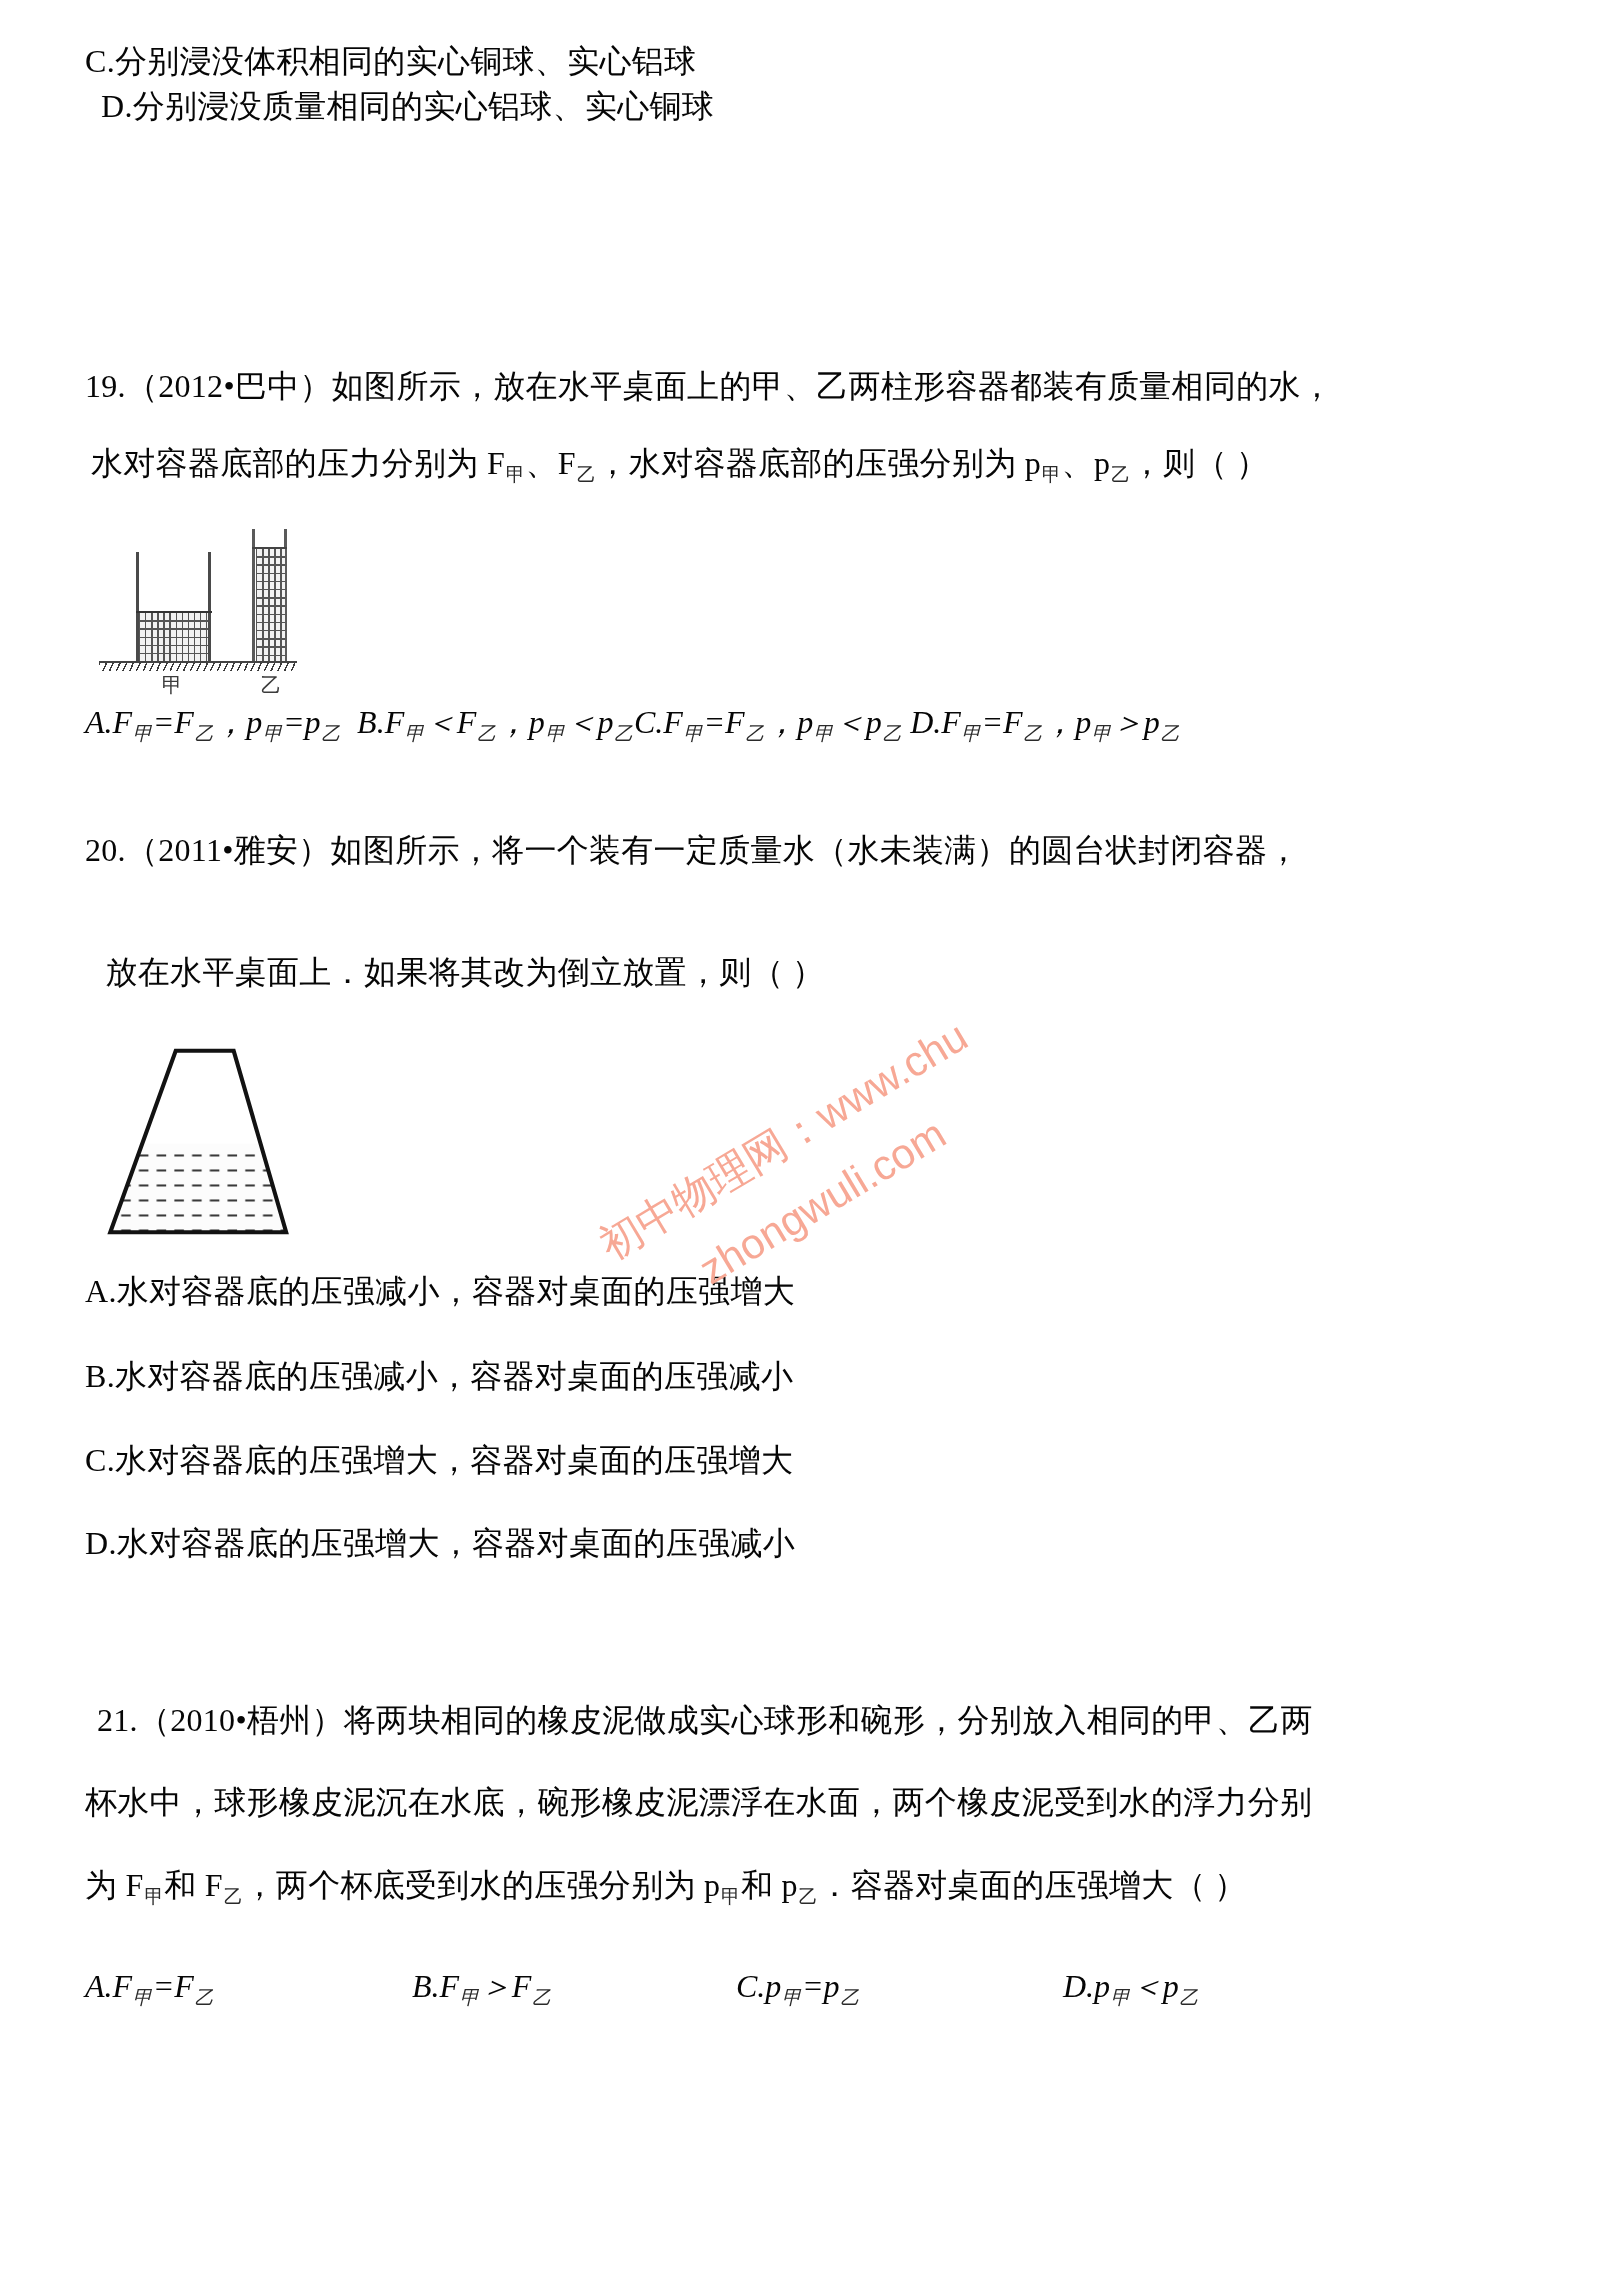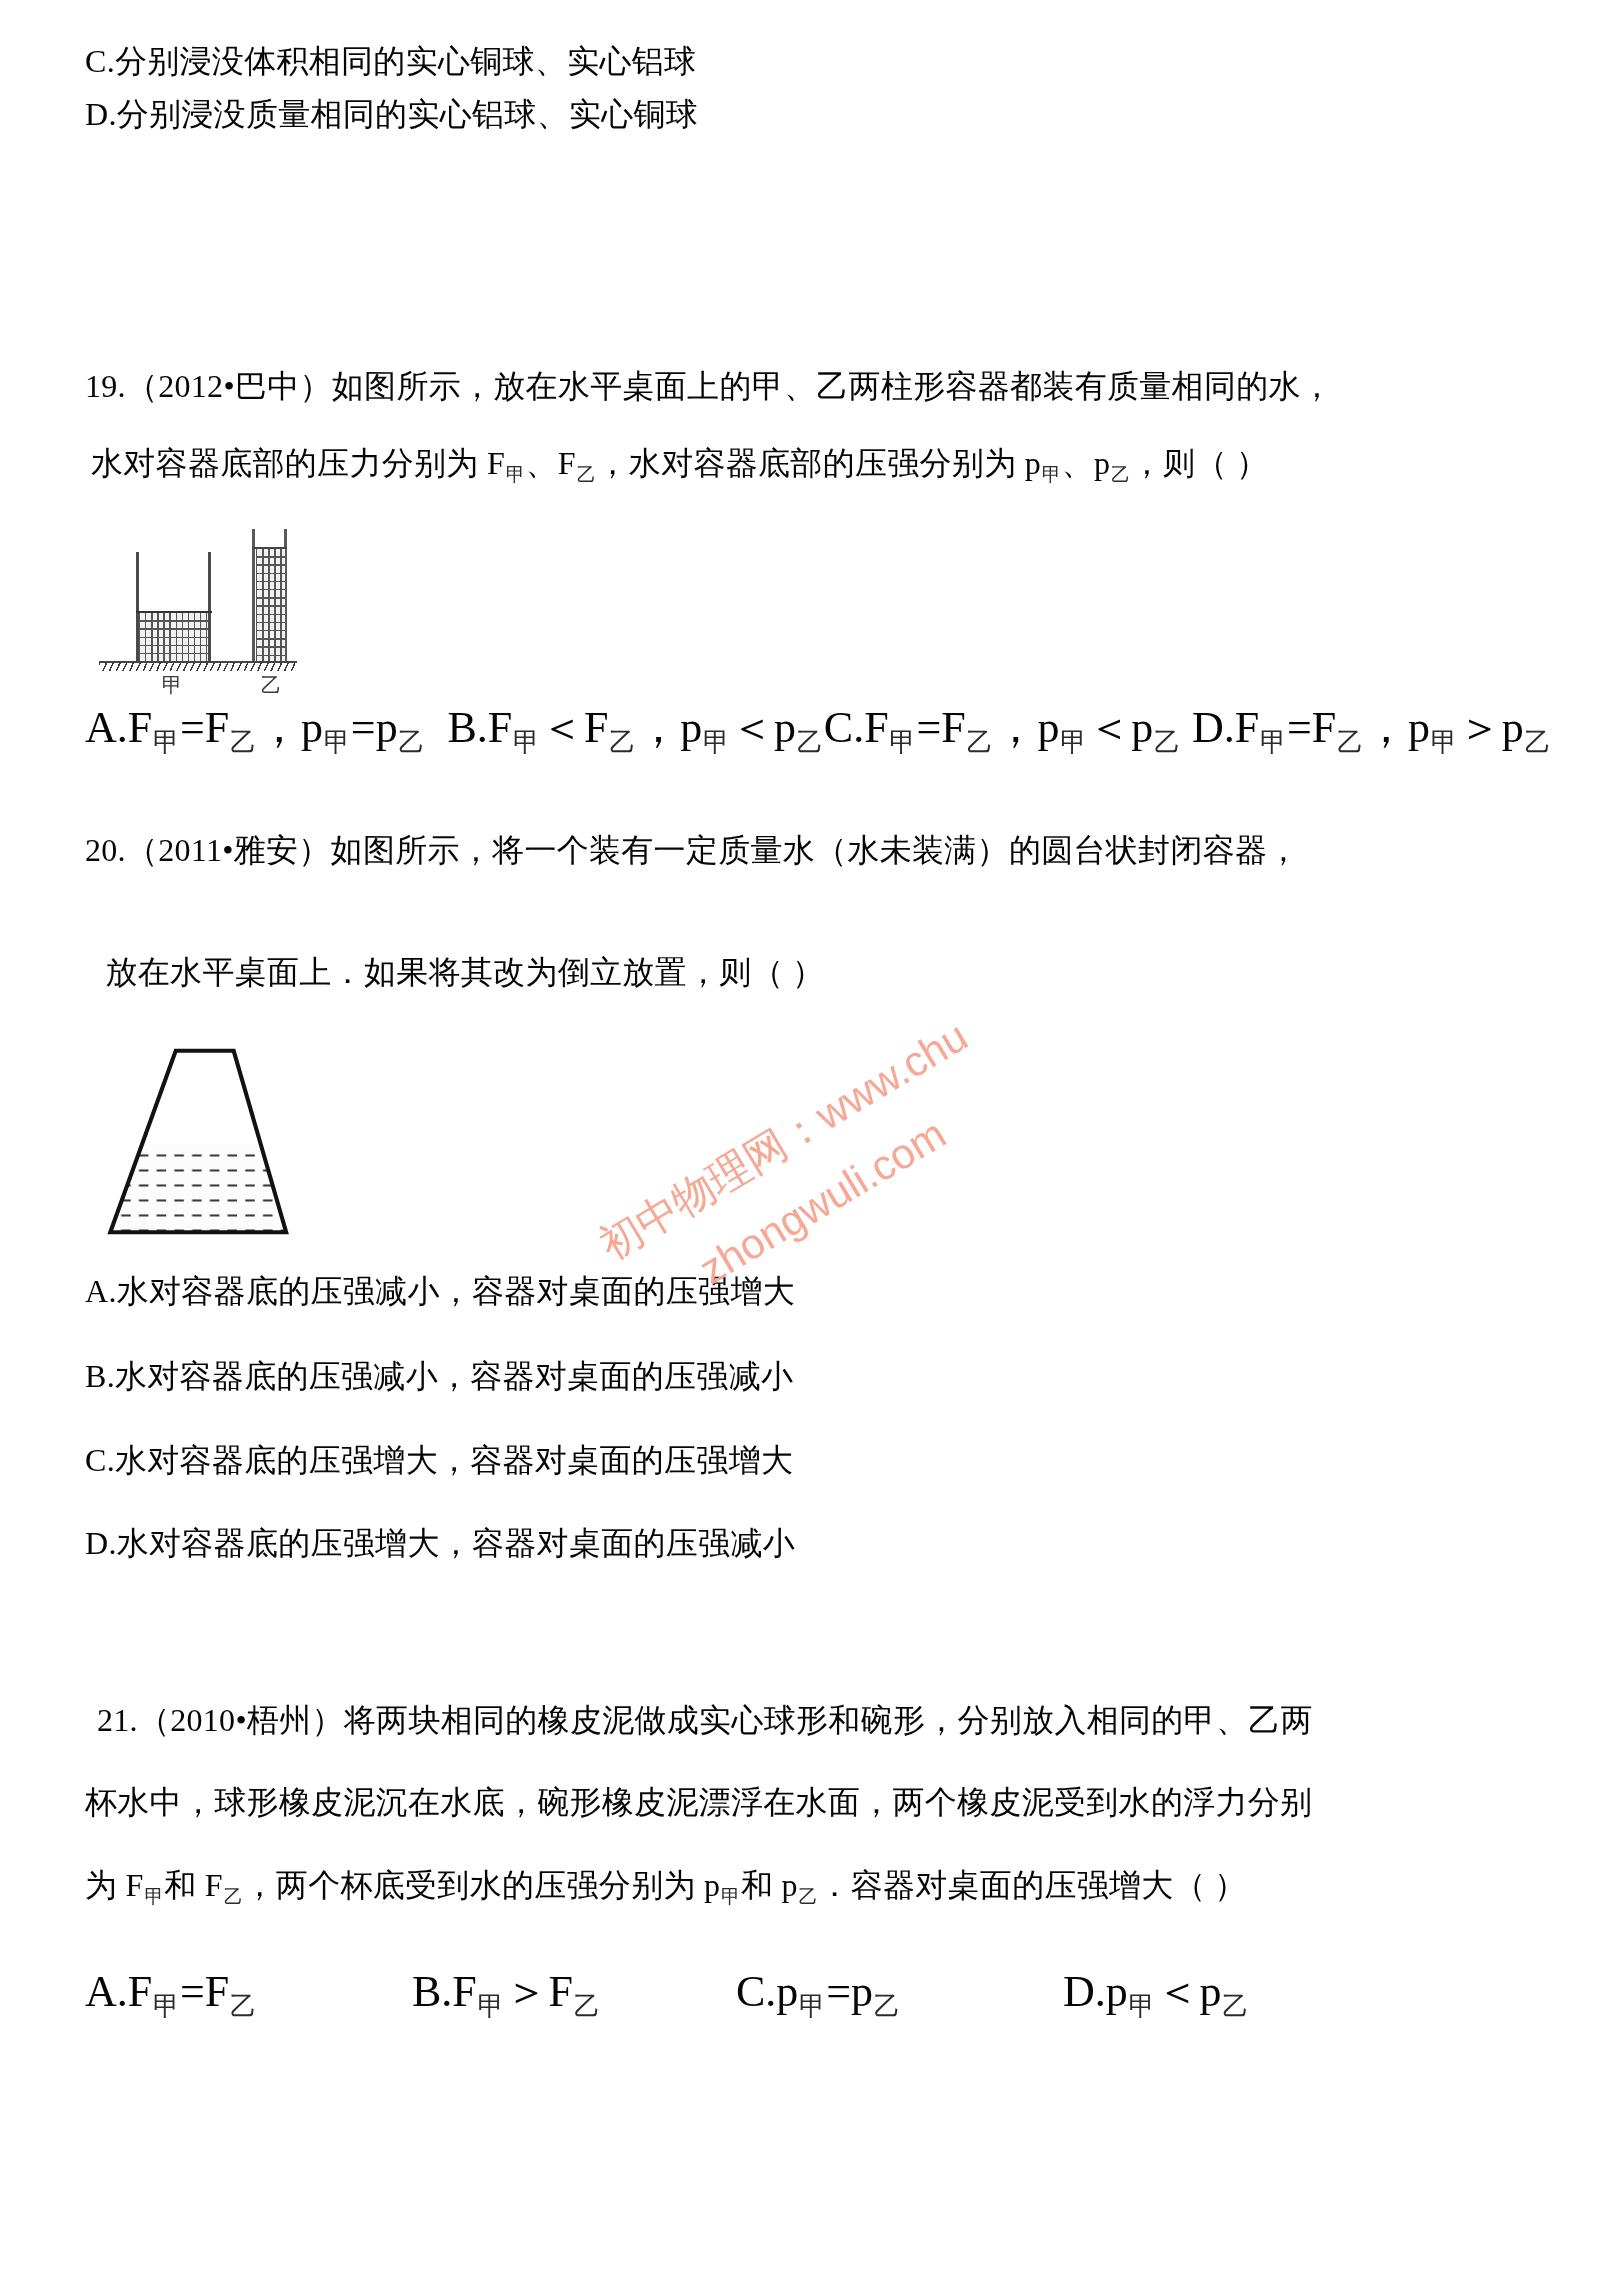--- a/index.html
+++ b/index.html
@@ -28,36 +28,37 @@
   }
   
   .line {
     font-size: 32px;
     line-height: 1.0;
     letter-spacing: 0.3px;
     white-space: nowrap;
     color: #060606;
   }
   .opt-line {
-    font-size: 44px;
+    font-size: 32px;
     line-height: 1.0;
     white-space: nowrap;
     color: #060606;
+    font-style: italic;
   }
   .sub {
     font-size: 0.60em;
     vertical-align: -0.34em;
     letter-spacing: 0;
     padding: 0 0.7px;
     color: #2a2a2a;
   }
 
   
   .blk-c   { position: absolute; left: 0; top: 45px; }
-  .blk-d   { position: absolute; left: 0; top: 90px; margin-top: 8px; }
+  .blk-d   { position: absolute; left: 16px; top: 90px; }
   .q19-l1  { position: absolute; left: 0; top: 370px; }
   .q19-l2  { position: absolute; left: 0; top: 447px; margin-left: 6px; }
   .q19-fig { position: absolute; left: 6.8px; top: 525px; }
   .q19-opt { position: absolute; left: 0; top: 706px; }
   .q20-l1  { position: absolute; left: 0; top: 834px; }
   .q20-l2  { position: absolute; left: 20.5px; top: 956px; }
   .q20-fig { position: absolute; left: 17px; top: 1029px; }
   .q20-oa  { position: absolute; left: 0; top: 1275px; text-align: right; }
   .q20-ob  { position: absolute; left: 0; top: 1360px; }
   .q20-oc  { position: absolute; left: 0; top: 1444px; }

